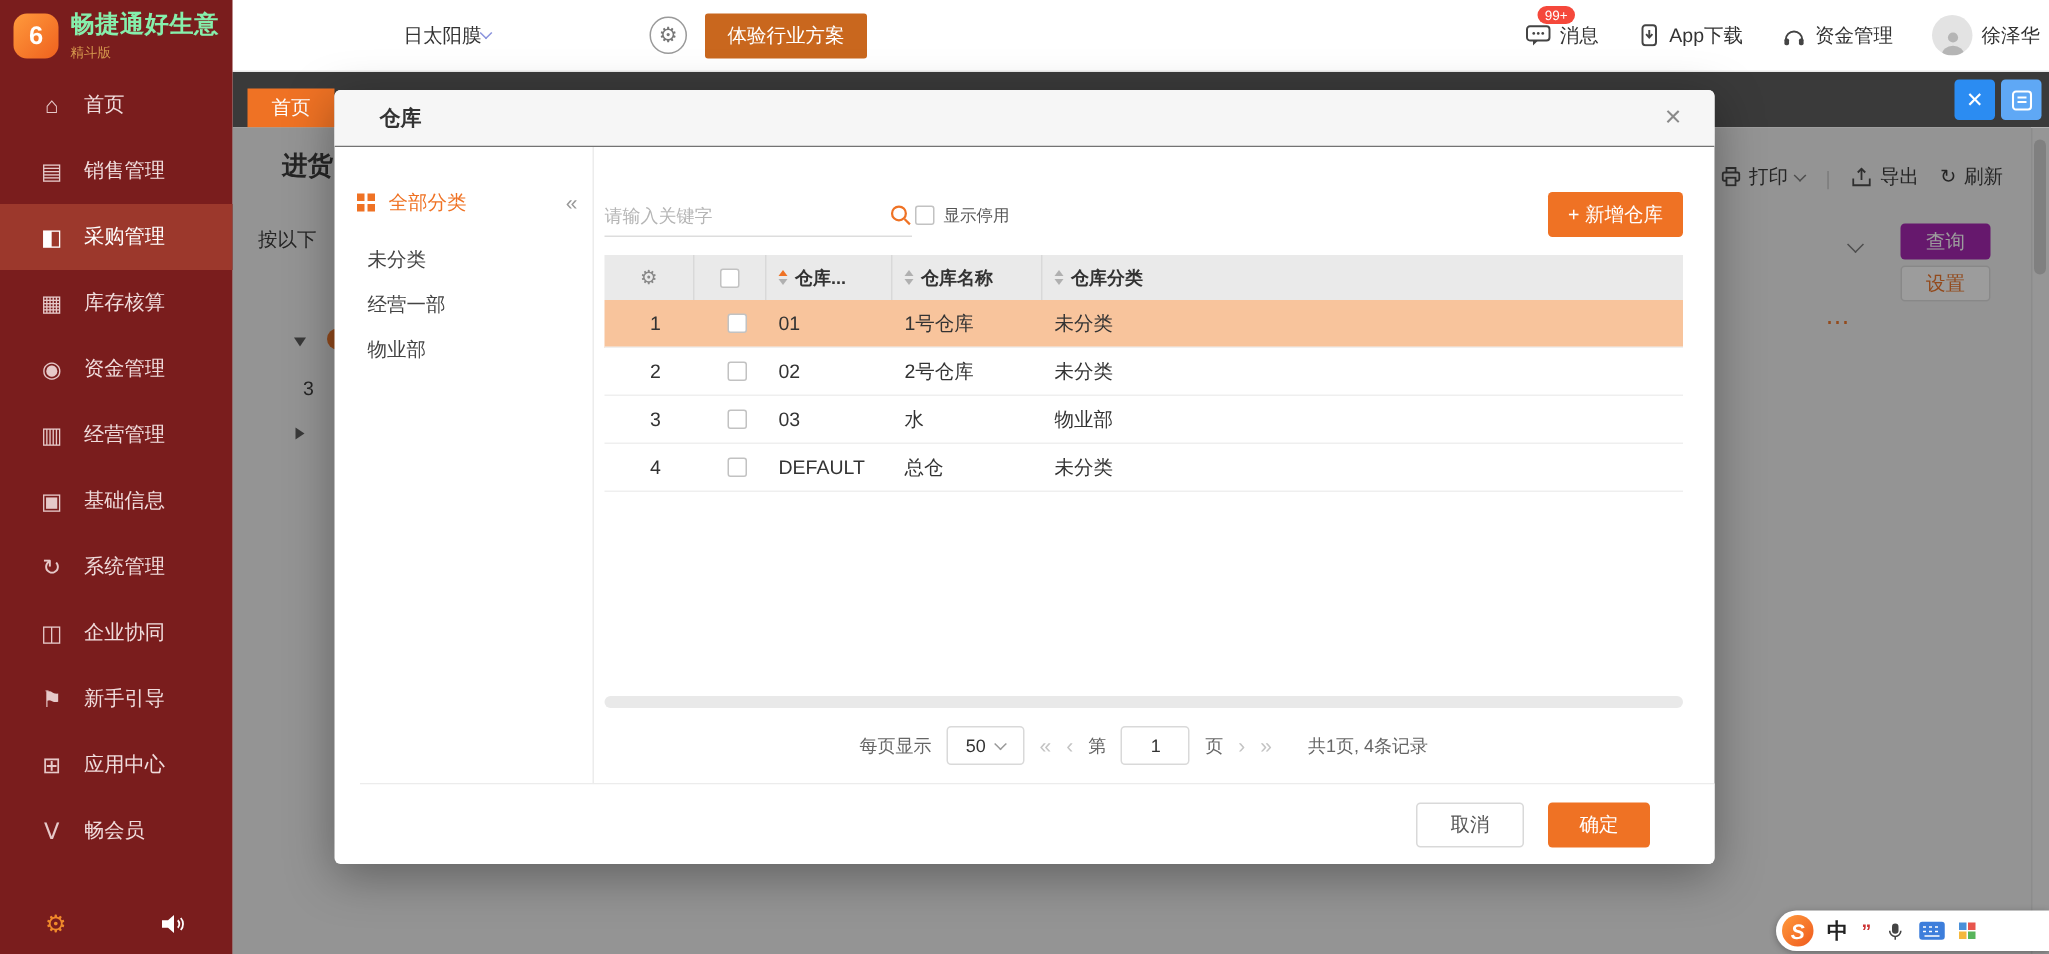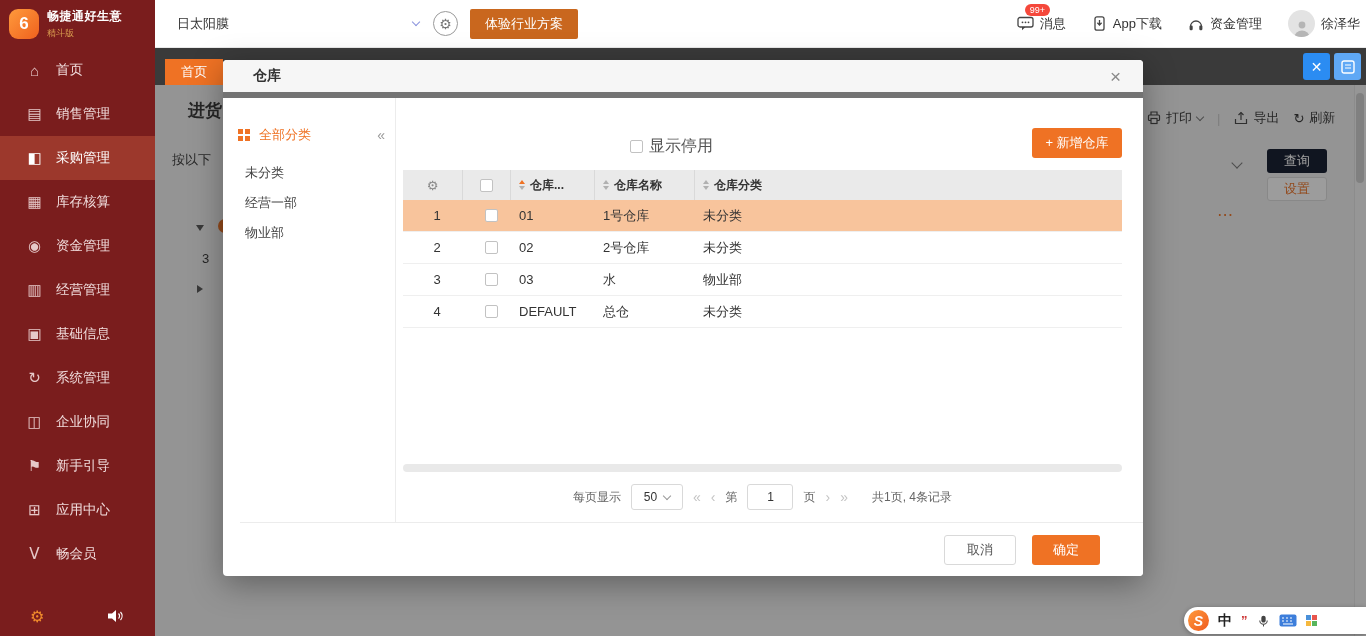--- a/index.html
+++ b/index.html
@@ -6,23 +6,23 @@
   html,body { width:1366px; height:636px; overflow:hidden; }
   body { font-family:"Liberation Sans","DejaVu Sans",sans-serif; background:#f2f2f2; position:relative; }
 
   
   #topbar { position:absolute; top:0; left:0; width:1366px; height:48px; background:#fff;
             border-bottom:1px solid #e9e9e9; z-index:30; display:flex; align-items:center; }
   #logo-block { width:155px; height:48px; background:#7a1d1d; display:flex; align-items:center;
                 padding-left:9px; gap:8px; flex:none; }
   .logo-circle { width:30px; height:30px; border-radius:9px; background:linear-gradient(135deg,#ff9a3c,#ef611e);
                  color:#fff; font-weight:bold; font-size:17px; display:flex; align-items:center; justify-content:center; }
-  .brand-name { color:#ffffff; font-size:12px; font-weight:bold; letter-spacing:.5px; }
+  .brand-name { color:#86efac; font-size:16px; font-weight:bold; letter-spacing:.5px; }
   .brand-badge { color:#d79a4e; font-size:9px; margin-top:2px; }
-  .company-select { margin-left:22px; width:242px; display:flex; align-items:center; justify-content:space-between;
+  .company-select { margin-left:22px; width:242px; display:flex; align-items:center; justify-content:center;
                     font-size:13px; color:#333; cursor:pointer; }
   .chev { display:inline-block; width:6px; height:6px; border-right:1.6px solid #8a93dd;
           border-bottom:1.6px solid #8a93dd; transform:rotate(45deg); margin-top:-3px; }
   .gear-circle { margin-left:14px; width:25px; height:25px; border:1px solid #9a9a9a; border-radius:50%;
                  display:flex; align-items:center; justify-content:center; color:#777; font-size:14px; cursor:pointer; }
   .trial-btn { margin-left:12px; height:30px; padding:0 15px; background:#c9671e; color:#fff; font-size:13px;
                border:none; border-radius:2px; cursor:pointer; }
   #topbar-right { margin-left:auto; margin-right:6px; display:flex; align-items:center; gap:26px; }
   .tb-item { display:flex; align-items:center; gap:6px; font-size:13px; color:#333; position:relative; cursor:pointer; }
   .msg-badge { position:absolute; top:-11px; left:8px; background:#f5483b; color:#fff; font-size:9px;
@@ -58,54 +58,54 @@
   .tri-d { width:0; height:0; border-left:4px solid transparent; border-right:4px solid transparent; border-top:6px solid #555; }
   .tri-r { width:0; height:0; border-top:4px solid transparent; border-bottom:4px solid transparent; border-left:6px solid #555; }
   .tree-exp { position:absolute; left:41px; top:140px; }
   .tree-dot { position:absolute; left:63px; top:134px; width:14px; height:14px; border-radius:50%; background:#ef7224; }
   .tree-count { position:absolute; left:47px; top:166px; font-size:13px; color:#333; }
   .tree-col { position:absolute; left:42px; top:200px; }
   .bg-toolbar { position:absolute; left:992px; top:24px; display:flex; align-items:center; gap:14px;
                 font-size:13px; color:#333; }
   .bg-tool { display:flex; align-items:center; gap:5px; cursor:pointer; }
   .sep { color:#c9c9c9; }
-  .query-btn { position:absolute; left:1112px; top:64px; width:60px; height:24px; background:#0f172a; color:#fff;
+  .query-btn { position:absolute; left:1112px; top:64px; width:60px; height:24px; background:#a21caf; color:#fff;
                font-size:13px; border:none; border-radius:3px; cursor:pointer; }
   .settings-btn { position:absolute; left:1112px; top:92px; width:60px; height:24px; background:#fff; color:#ef7224;
                   font-size:13px; border:1px solid #ddd; border-radius:3px; cursor:pointer; }
   .panel-caret { position:absolute; left:1078px; top:74px; width:8px; height:8px; border-right:1.6px solid #777;
                  border-bottom:1.6px solid #777; transform:rotate(45deg); cursor:pointer; }
   .more-dots { position:absolute; left:1062px; top:120px; color:#ef7224; font-size:16px; letter-spacing:2px; cursor:pointer; }
   .v-scroll { position:absolute; right:0; top:0; bottom:0; width:12px; background:#f5f5f5; border-left:1px solid #e3e3e3; }
   .v-thumb { position:absolute; right:2px; top:8px; width:8px; height:90px; background:#cfcfcf; border-radius:4px; }
 
   #overlay { position:absolute; left:155px; top:85px; right:0; bottom:0; background:rgba(18,18,18,.42); z-index:40; }
 
   
   #modal { position:absolute; left:223px; top:60px; width:920px; height:516px; background:#fff; border-radius:4px;
            box-shadow:0 8px 32px rgba(0,0,0,.35); z-index:50; }
-  .m-header { height:38px; background:#f6f6f6; border-bottom:6px solid #737373; display:flex; align-items:center;
+  .m-header { height:38px; background:#f6f6f6; border-bottom:1px solid #737373; display:flex; align-items:center;
               padding:0 22px 0 30px; border-radius:4px 4px 0 0; }
   .m-title { font-size:14px; color:#333; font-weight:bold; }
   .m-close { margin-left:auto; color:#8a8a8a; font-size:19px; line-height:1; cursor:pointer; }
   .m-cats { position:absolute; left:0; top:38px; bottom:0; width:173px; border-right:1px solid #ececec; padding-top:24px; }
   .cats-head { display:flex; align-items:center; padding:0 10px 0 15px; height:26px; }
   .grid-ic { position:relative; width:12px; height:12px; margin-right:9px; }
   .grid-ic::before { content:''; position:absolute; width:5px; height:5px; background:#ef7224;
                      box-shadow:7px 0 0 #ef7224, 0 7px 0 #ef7224, 7px 7px 0 #ef7224; }
   .cats-all { color:#ef7224; font-size:13px; cursor:pointer; }
   .cats-collapse { margin-left:auto; color:#999; font-size:14px; cursor:pointer; }
   .cat-list { margin-top:10px; }
   .cat-item { height:30px; line-height:30px; padding-left:22px; font-size:13px; color:#444; cursor:pointer; }
   .m-search { position:absolute; left:180px; top:70px; width:205px; height:28px; border-bottom:1px solid #ddd;
               display:flex; align-items:center; }
   .m-search input { border:none; outline:none; flex:1; font-size:12px; color:#333; font-family:inherit; background:transparent; }
   .m-search input::placeholder { color:#b5b5b5; }
-  .m-showdis { position:absolute; left:407px; top:76px; display:flex; align-items:center; gap:6px;
-               font-size:16px; color:#555; }
+  .m-showdis { position:absolute; left:387px; top:76px; display:flex; align-items:center; gap:6px;
+               font-size:11px; color:#555; }
   .cb { width:13px; height:13px; border:1px solid #c2c2c2; border-radius:2px; background:#fff; flex:none; cursor:pointer; }
   .m-add { position:absolute; right:21px; top:68px; width:90px; height:30px; background:#ef7224; color:#fff;
            font-size:13px; border:none; border-radius:3px; cursor:pointer; }
   .m-table { position:absolute; left:180px; right:21px; top:110px; }
   .t-head { display:flex; background:#eaeaea; height:30px; align-items:stretch; }
   .th { display:flex; align-items:center; font-size:12px; color:#333; font-weight:bold;
         border-right:1px solid #d9d9d9; padding-left:8px; }
   .th:last-child { border-right:none; }
   .c1 { width:60px; justify-content:center; padding-left:0; flex:none; }
   .c2 { width:48px; justify-content:center; padding-left:0; flex:none; }
@@ -338,20 +338,27 @@
       <span class="cats-all">全部分类</span>
       <span class="cats-collapse">«</span>
     </div>
     <div class="cat-list">
       <div class="cat-item">未分类</div>
       <div class="cat-item">经营一部</div>
       <div class="cat-item">物业部</div>
     </div>
   </div>
 
+  <div class="m-search">
+    <input placeholder="请输入关键字" style="">
+    <svg width="15" height="15" viewBox="0 0 15 15">
+      <circle cx="6.3" cy="6.3" r="4.6" fill="none" stroke="#ef7224" stroke-width="1.5"></circle>
+      <line x1="10" y1="10" x2="13.6" y2="13.6" stroke="#ef7224" stroke-width="1.5"></line>
+    </svg>
+  </div>
   <div class="m-showdis">
     <span class="cb"></span>
     <span>显示停用</span>
   </div>
   <button class="m-add">+ 新增仓库</button>
 
   <div class="m-table">
     <div class="t-head">
       <div class="th c1">
           <span class="t-gear">⚙</span>

